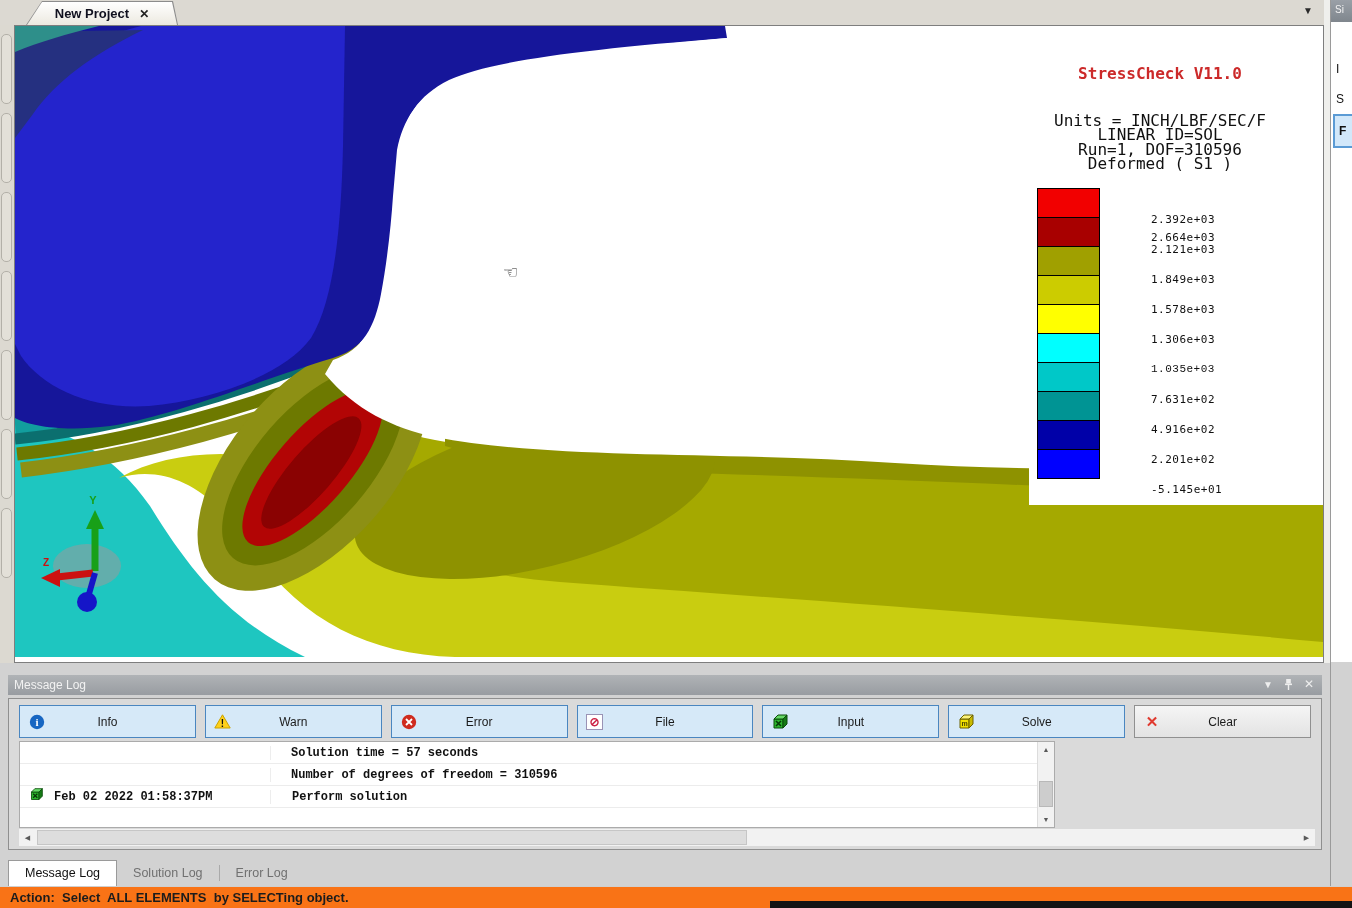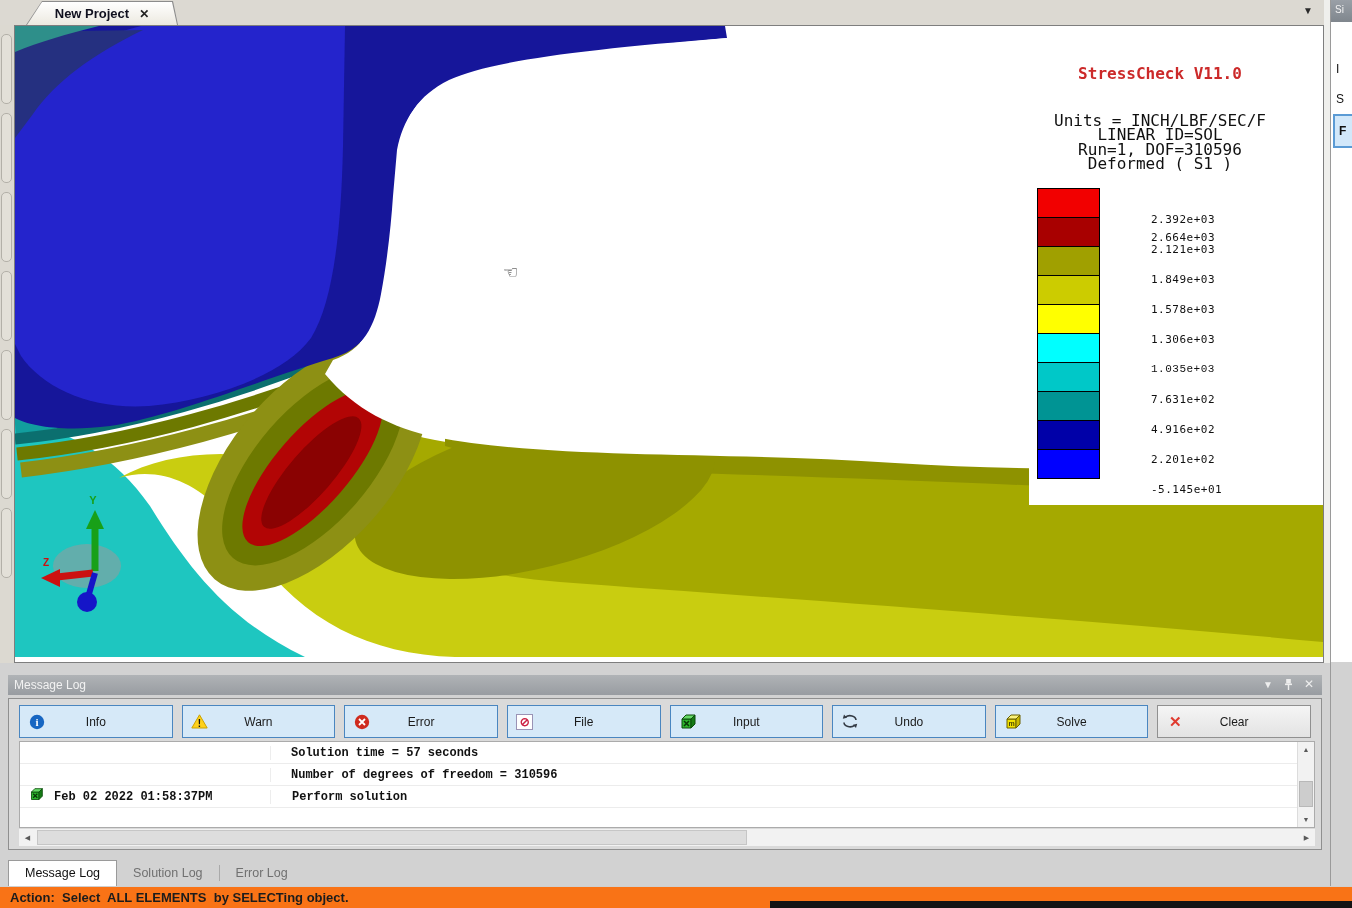--- a/index.html
+++ b/index.html
@@ -64,21 +64,21 @@
   .mlog-box { position:absolute; left:8px; top:698px; width:1314px; height:152px;
     background:#dadada; border:1px solid #8f8f8f; }
   .mlog-toolbar { position:absolute; left:10px; top:6px; right:10px; height:33px;
     display:flex; gap:9px; }
   .tbtn { flex:1; display:flex; align-items:center; border:1px solid #4a86c0;
     background:#d6e9f8; font-size:12px; color:#1a1a1a; position:relative; }
   .tbtn.gray { border:1px solid #909090; background:linear-gradient(#f5f5f5,#e3e3e3); }
   .tbtn .ic { width:34px; display:flex; justify-content:center; }
   .tbtn .lbl { position:absolute; left:0; right:0; text-align:center; }
 
-  .mlog-list { position:absolute; left:10px; top:42px; width:1296px; height:87px;
+  .mlog-list { position:absolute; left:10px; top:42px; width:1036px; height:87px;
     background:#fff; border:1px solid #ababab; }
   .lrow { display:flex; height:22px; border-bottom:1px solid #ececec; align-items:center;
     font-family:"Liberation Mono", monospace; font-size:12px; font-weight:bold; color:#111; }
   .lrow .c-ic { width:34px; padding-left:9px; }
   .lrow .c-time { width:216px; white-space:pre; }
   .lrow .c-msg { flex:1; border-left:1px solid #ededed; padding-left:21px; white-space:pre; }
   .lrow .c-msg.ind { padding-left:20px; }
 
   .vscroll { position:absolute; right:0; top:0; width:17px; height:85px; background:#f2f2f2;
     border-left:1px solid #dcdcdc; }
@@ -279,31 +279,20 @@
               <polygon points="3,6 12,6 12,15 3,15" fill="#2db52d" stroke="#0b4d0b"></polygon>
               <polygon points="3,6 7,2 16,2 12,6" fill="#66d966" stroke="#0b4d0b"></polygon>
               <polygon points="12,6 16,2 16,11 12,15" fill="#157a15" stroke="#0b4d0b"></polygon>
               <path d="M5,8 L10,13 M10,8 L5,13" stroke="#063906" stroke-width="1.6"></path>
             </svg>
         </span>
           <span class="lbl">Input</span>
       </div>
       <div class="tbtn">
         <span class="ic">
-          <svg width="18" height="15" viewBox="0 0 18 15">
-              <path d="M15,6 A6,4.5 0 0 0 4.5,3.2" fill="none" stroke="#333a44" stroke-width="1.6"></path>
-              <path d="M3,0.5 L6,3.8 L1.8,4.8 Z" fill="#333a44"></path>
-              <path d="M3,8.5 A6,4.5 0 0 0 13.5,11.3" fill="none" stroke="#333a44" stroke-width="1.6"></path>
-              <path d="M15,14 L12,10.7 L16.2,9.7 Z" fill="#333a44"></path>
-            </svg>
-        </span>
-          <span class="lbl">Undo</span>
-      </div>
-      <div class="tbtn">
-        <span class="ic">
           <svg width="18" height="18" viewBox="0 0 18 18">
               <polygon points="3,6 12,6 12,15 3,15" fill="#f2e200" stroke="#6a6000"></polygon>
               <polygon points="3,6 7,2 16,2 12,6" fill="#fbf27a" stroke="#6a6000"></polygon>
               <polygon points="12,6 16,2 16,11 12,15" fill="#c9ba00" stroke="#6a6000"></polygon>
               <text x="7.5" y="13" text-anchor="middle" font-size="7" font-weight="bold" fill="#4a4400">m</text>
             </svg>
         </span>
           <span class="lbl">Solve</span>
       </div>
       <div class="tbtn gray">

